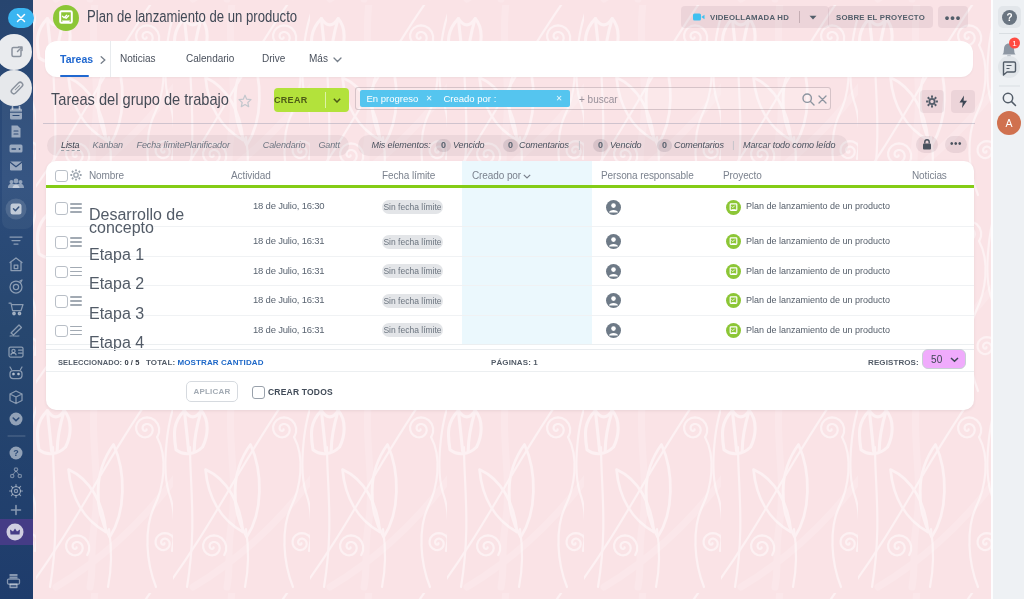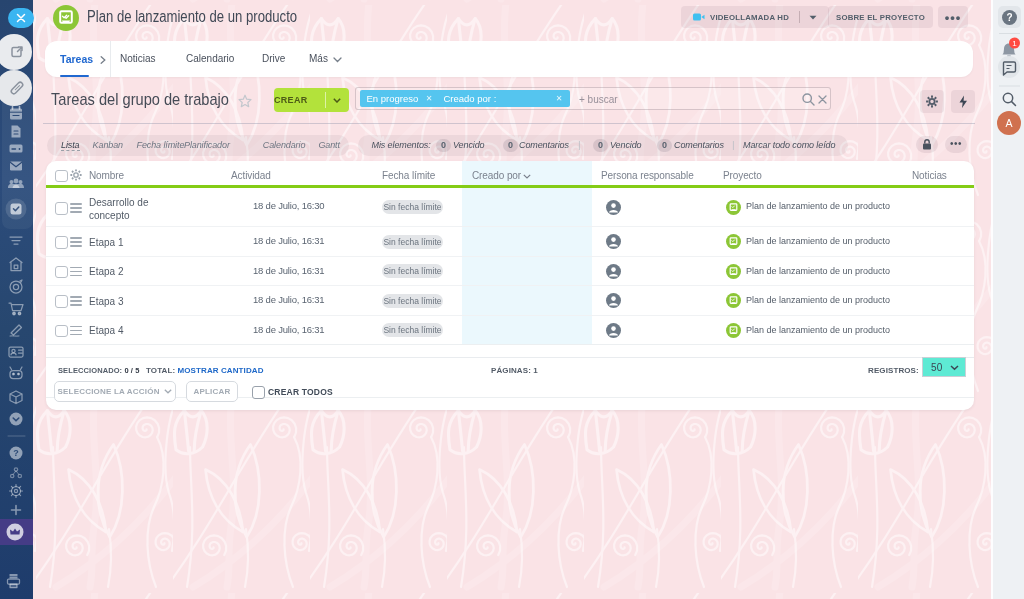--- a/index.html
+++ b/index.html
@@ -51,29 +51,29 @@
   .minipill { position:absolute; top:136px; width:22px; height:17px; background:rgba(100,70,85,0.10);
               border-radius:9px; z-index:5; text-align:center; }
   
   #card { position:absolute; left:46px; top:161px; width:928px; height:249px; background:#fff;
           border-radius:10px; z-index:5; box-shadow:0 1px 3px rgba(90,70,80,0.10); overflow:hidden; }
   #bluecol { position:absolute; left:416px; top:0; width:130px; height:184px; background:#ebf8fd; }
   .hrow { position:absolute; left:0; top:0; width:100%; height:27px; border-bottom:3px solid #84cc16; }
   .hlabel { position:absolute; top:8.5px; font-size:10px; letter-spacing:-0.1px; color:#7b828e; white-space:nowrap; }
   .cbx { position:absolute; width:12.5px; height:12.5px; border:1px solid #b9bfc7; border-radius:3px; background:#fff; }
   .row { position:absolute; left:0; width:100%; border-bottom:1px solid #f0f2f4; }
-  .nm { position:absolute; left:43px; font-size:10px; color:#525b67; line-height:13px; white-space:nowrap; }
+  .nm { position:absolute; left:43px; font-size:16px; color:#525b67; line-height:13px; white-space:nowrap;margin-top:12px; }
   .dt { position:absolute; left:207px; font-size:9.5px; letter-spacing:-0.2px; color:#5a6471; }
   .sf { position:absolute; left:336px; width:61px; height:14px; background:#e3e5e8; border-radius:7px;
         color:#6b747f; font-size:8.5px; line-height:14px; text-align:center; white-space:nowrap; }
   .pj { position:absolute; left:700px; font-size:9px; color:#545d69; white-space:nowrap; }
   .ham { position:absolute; left:24px; width:12px; }
   .ham div { height:1.5px; background:#a2aab3; margin-bottom:2.5px; border-radius:1px; }
   
-  #tfoot { position:absolute; left:0; top:196px; width:100%; height:41px; border-top:1px solid #e9ecef; border-bottom:1px solid #eceff1;
+  #tfoot { position:absolute; left:0; top:188px; width:100%; height:23px; border-top:1px solid #e9ecef; border-bottom:1px solid #eceff1;
            font-size:8px; font-weight:bold; color:#535c68; letter-spacing:0.1px; white-space:nowrap; }
   .obtn { position:absolute; height:21px; border:1px solid #d6dadf; border-radius:5px; background:#fff;
           color:#a3abb4; font-size:8px; font-weight:bold; letter-spacing:0.2px; white-space:nowrap;
           display:flex; align-items:center; justify-content:center; }
 </style>
 </head>
 <body>
 <svg id="pat" width="1024" height="599">
 <defs>
 <g id="tile" fill="none" stroke="#ffffff" stroke-linecap="round" stroke-linejoin="round">
@@ -545,28 +545,24 @@
         <path d="M5.4,9.2 l0.8,1.4 h2.8 l0.8,-1.4 Z" fill="#fff"></path>
       </svg>
   <span class="pj" style="top:9px;">Plan de lanzamiento de un producto</span>
 </div>
 
 <div id="tfoot">
   <span style="position:absolute;left:12px;top:8px;font-size:7.5px;">SELECCIONADO: <b style="color:#333a45;">0 / 5</b></span>
   <span style="position:absolute;left:100px;top:8px;">TOTAL: <span style="color:#1e68c8;">MOSTRAR CANTIDAD</span></span>
   <span style="position:absolute;left:445px;top:8px;">PÁGINAS: 1</span>
   <span style="position:absolute;left:822px;top:8px;">REGISTROS:</span>
-  <div style="position:absolute;left:876px;top:-1px;width:44px;height:20px;border:1px solid #c9d0d6;border-radius:0;background:#5eead4;">
+  <div style="position:absolute;left:876px;top:-1px;width:44px;height:20px;border:1px solid #c9d0d6;border-radius:6px;background:#f0abfc;">
     <span style="position:absolute;left:8px;top:4px;font-size:10px;color:#3c4654;font-weight:normal;">50</span>
     <svg width="9" height="6" style="position:absolute;right:6px;top:7px;">
           <path d="M1,1 L4.5,4.3 L8,1" fill="none" stroke="#3c4654" stroke-width="1.5"></path>
         </svg>
   </div>
 </div>
 
-<div class="obtn" style="left:8px;top:220px;width:122px;">SELECCIONE LA ACCIÓN&nbsp;&nbsp;
-  <svg width="8" height="5">
-        <path d="M0.8,0.8 L4,3.8 L7.2,0.8" fill="none" stroke="#a3abb4" stroke-width="1.3"></path>
-      </svg></div>
 <div class="obtn" style="left:140px;top:220px;width:52px;">APLICAR</div>
 <div class="cbx" style="left:206px;top:225px;border-color:#99a1ab;"></div>
 <span style="position:absolute;left:222px;top:226px;font-size:8.5px;font-weight:bold;color:#414b58;letter-spacing:0.2px;">CREAR TODOS</span>
 </div>
 
 </body></html>

